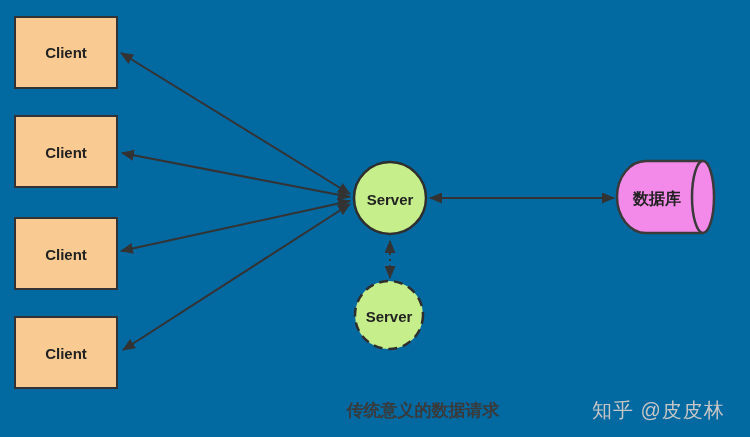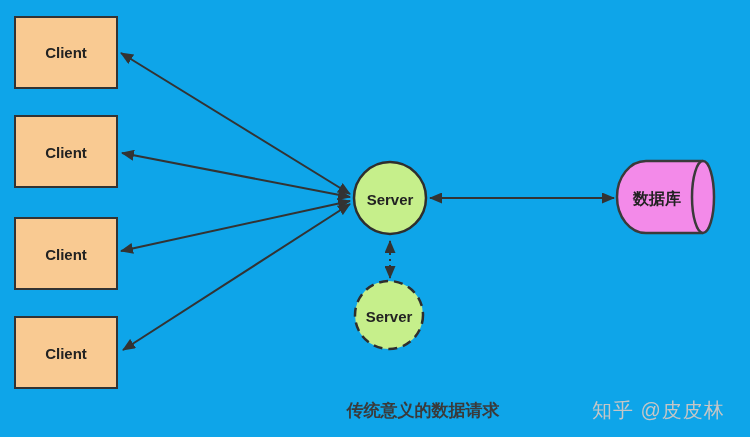--- a/index.html
+++ b/index.html
@@ -1,20 +1,20 @@
 <!DOCTYPE html>
 <html><head>
 <meta charset="utf-8">
 <style>
   html, body { margin: 0; padding: 0; background: #ffffff; }
   .canvas {
     position: relative;
     width: 750px;
     height: 437px;
-    background: #0ea5e9;
+    background: #0369a1;
     font-family: "Liberation Sans", "DejaVu Sans", sans-serif;
     overflow: hidden;
   }
   svg text { font-family: "Liberation Sans", "DejaVu Sans", sans-serif; }
   .node-label { font-size: 15px; font-weight: bold; }
   .db-label { font-size: 16px; font-weight: bold; }
   .caption { font-size: 17px; font-weight: bold; }
   .watermark { font-size: 20px; font-weight: normal; letter-spacing: 1px; }
 </style>
 </head>

